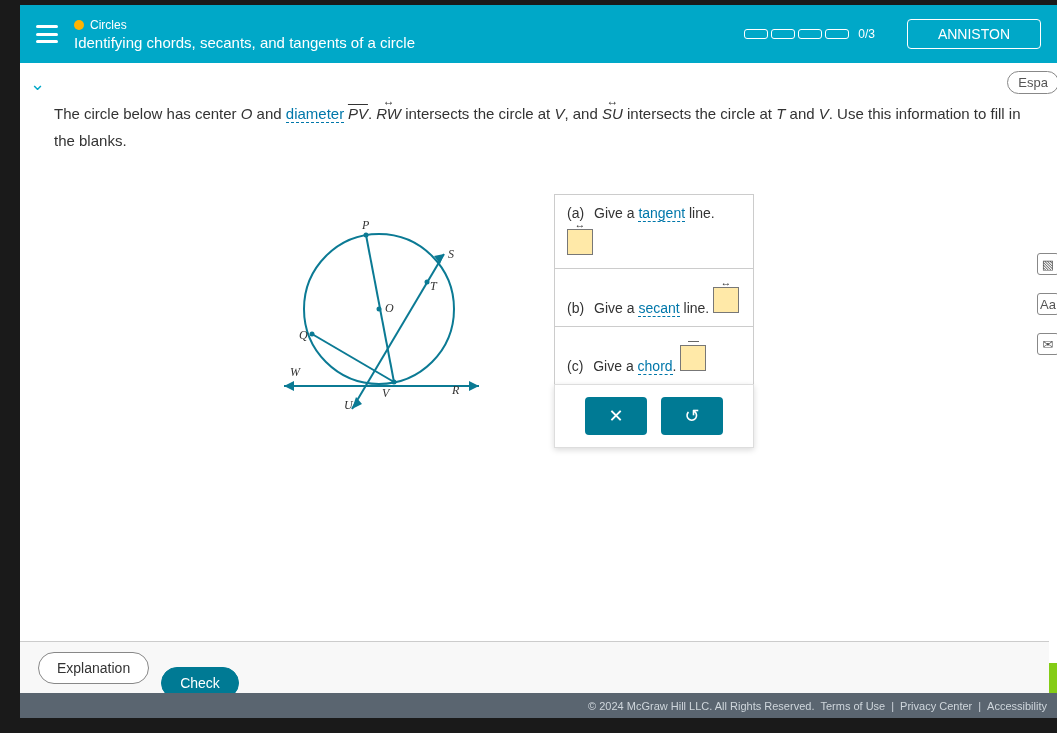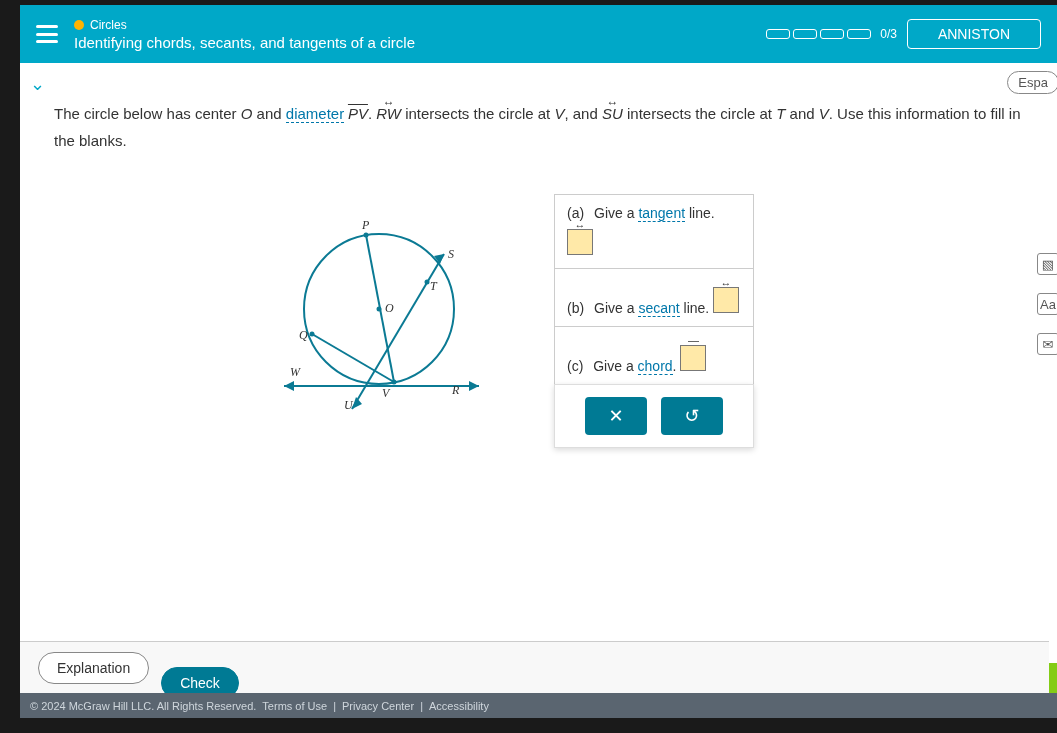--- a/index.html
+++ b/index.html
@@ -5,21 +5,21 @@
 * { margin:0; padding:0; box-sizing:border-box; font-family:Arial,Helvetica,sans-serif; }
 body { background:#1a1a1a; width:1057px; height:733px; overflow:hidden; position:relative; }
 .screen { position:absolute; top:5px; left:20px; right:0; bottom:15px; background:#84cc16; }
 .header { height:58px; background:#00a8c8; display:flex; align-items:center; padding:0 16px; color:#fff; position:relative; }
 .hamburger { width:22px; height:18px; display:flex; flex-direction:column; justify-content:space-between; cursor:pointer; margin-right:16px; }
 .hamburger span { height:3px; background:#fff; border-radius:2px; }
 .title-block { flex:1; }
 .breadcrumb { font-size:12px; display:flex; align-items:center; gap:6px; }
 .breadcrumb .dot { width:10px; height:10px; border-radius:50%; background:#ffb300; display:inline-block; }
 .topic-title { font-size:15px; margin-top:2px; }
-.progress { display:flex; align-items:center; gap:3px; margin-right:10px; }
+.progress { display:flex; align-items:center; gap:3px; margin-right:32px; }
 .progress .seg { width:24px; height:10px; border:1.5px solid #fff; border-radius:3px; }
 .progress .count { margin-left:6px; font-size:12px; }
 .user-btn { border:1.5px solid #fff; border-radius:4px; padding:6px 30px; font-size:14px; color:#fff; display:flex; align-items:center; gap:6px; cursor:pointer; }
 .content { position:absolute; top:58px; left:0; right:0; bottom:55px; background:#fff; padding:22px 34px; }
 .collapse { position:absolute; top:10px; left:10px; color:#00a8c8; font-size:18px; cursor:pointer; }
 .espa-btn { position:absolute; top:8px; right:-2px; border:1px solid #888; border-radius:14px; padding:3px 10px; font-size:13px; color:#555; cursor:pointer; background:#fff; }
 .problem-text { font-size:15px; color:#333; line-height:1.7; margin-top:16px; font-family:Georgia,serif; }
 .problem-text .mi { font-style:italic; }
 .underline-link { color:#0077aa; border-bottom:1px dashed #0077aa; cursor:pointer;text-align:right; }
 .overline { text-decoration:overline; }
@@ -32,21 +32,21 @@
 .answer-row:last-of-type { border-bottom:none; }
 .answer-row .part { margin-right:6px; }
 .input-slot { margin-top:8px; width:26px; height:26px; border:1px solid #777; background:#ffe9a8; display:inline-block; cursor:text; position:relative; }
 .input-slot.line::before { content:"↔"; position:absolute; top:-12px; left:0; right:0; text-align:center; font-size:11px; }
 .input-slot.seg::before { content:"—"; position:absolute; top:-12px; left:0; right:0; text-align:center; font-size:11px; }
 .action-bar { display:flex; gap:14px; justify-content:center; padding:12px; border:1px solid #ddd; margin-top:-1px; width:200px; background:#fff; box-shadow:0 2px 6px rgba(0,0,0,0.15); }
 .act-btn { width:62px; height:38px; background:#007a94; color:#fff; border:none; border-radius:4px; font-size:18px; cursor:pointer; display:flex; align-items:center; justify-content:center; }
 .bottom-bar { position:absolute; bottom:25px; left:0; right:8px; height:52px; border-top:1px solid #ccc; display:flex; align-items:center; padding:0 18px; gap:12px; background:#f8f8f8; }
 .pill-btn { border:1px solid #888; background:#fff; color:#333; border-radius:18px; padding:7px 18px; font-size:14px; cursor:pointer; }
 .pill-btn.primary { background:#007a94; color:#fff; border-color:#007a94;margin-top:31px; }
-.footer { position:absolute; bottom:0; left:0; right:0; height:25px; background:#5a6570; color:#cfd6dc; font-size:11px; display:flex; align-items:center; padding:12px 10px; gap:6px; }
+.footer { position:absolute; bottom:0; left:0; right:0; height:25px; background:#5a6570; color:#cfd6dc; font-size:11px; display:flex; align-items:center; justify-content:flex-end; padding:12px 10px; gap:6px; }
 .footer a { color:#cfd6dc; cursor:pointer; }
 .side-icons { position:absolute; right:-2px; top:190px; display:flex; flex-direction:column; gap:18px; }
 .side-icons div { width:22px; height:22px; border:1px solid #888; border-radius:3px; display:flex; align-items:center; justify-content:center; font-size:13px; color:#555; cursor:pointer; background:#fff; }
 svg .stroke { stroke:#0b7a94; stroke-width:2; fill:none; }
 svg .lbl { font:italic 12px Georgia; fill:#333; }
 </style>
 </head>
 <body>
 
 <div class="screen">

